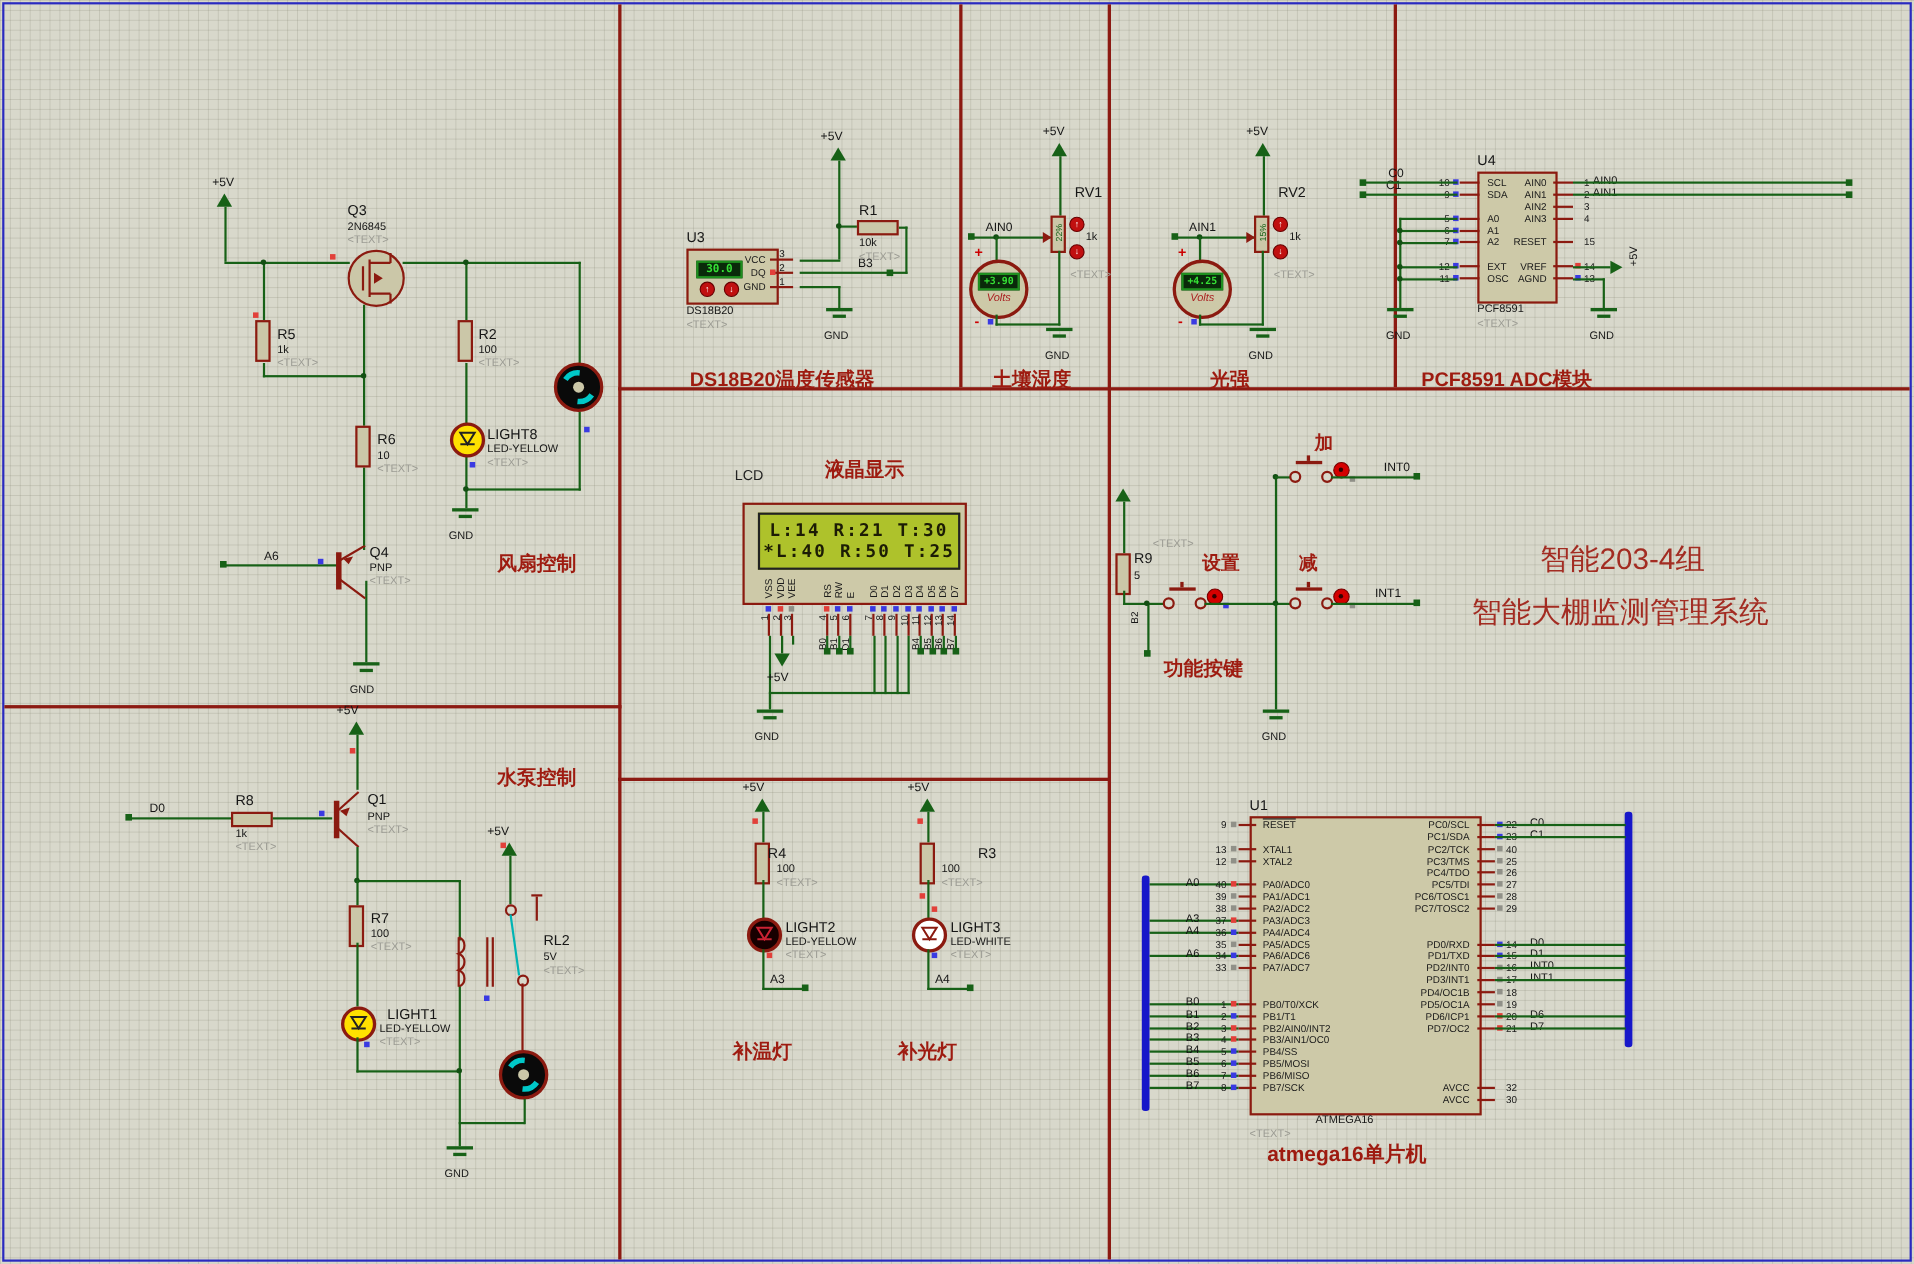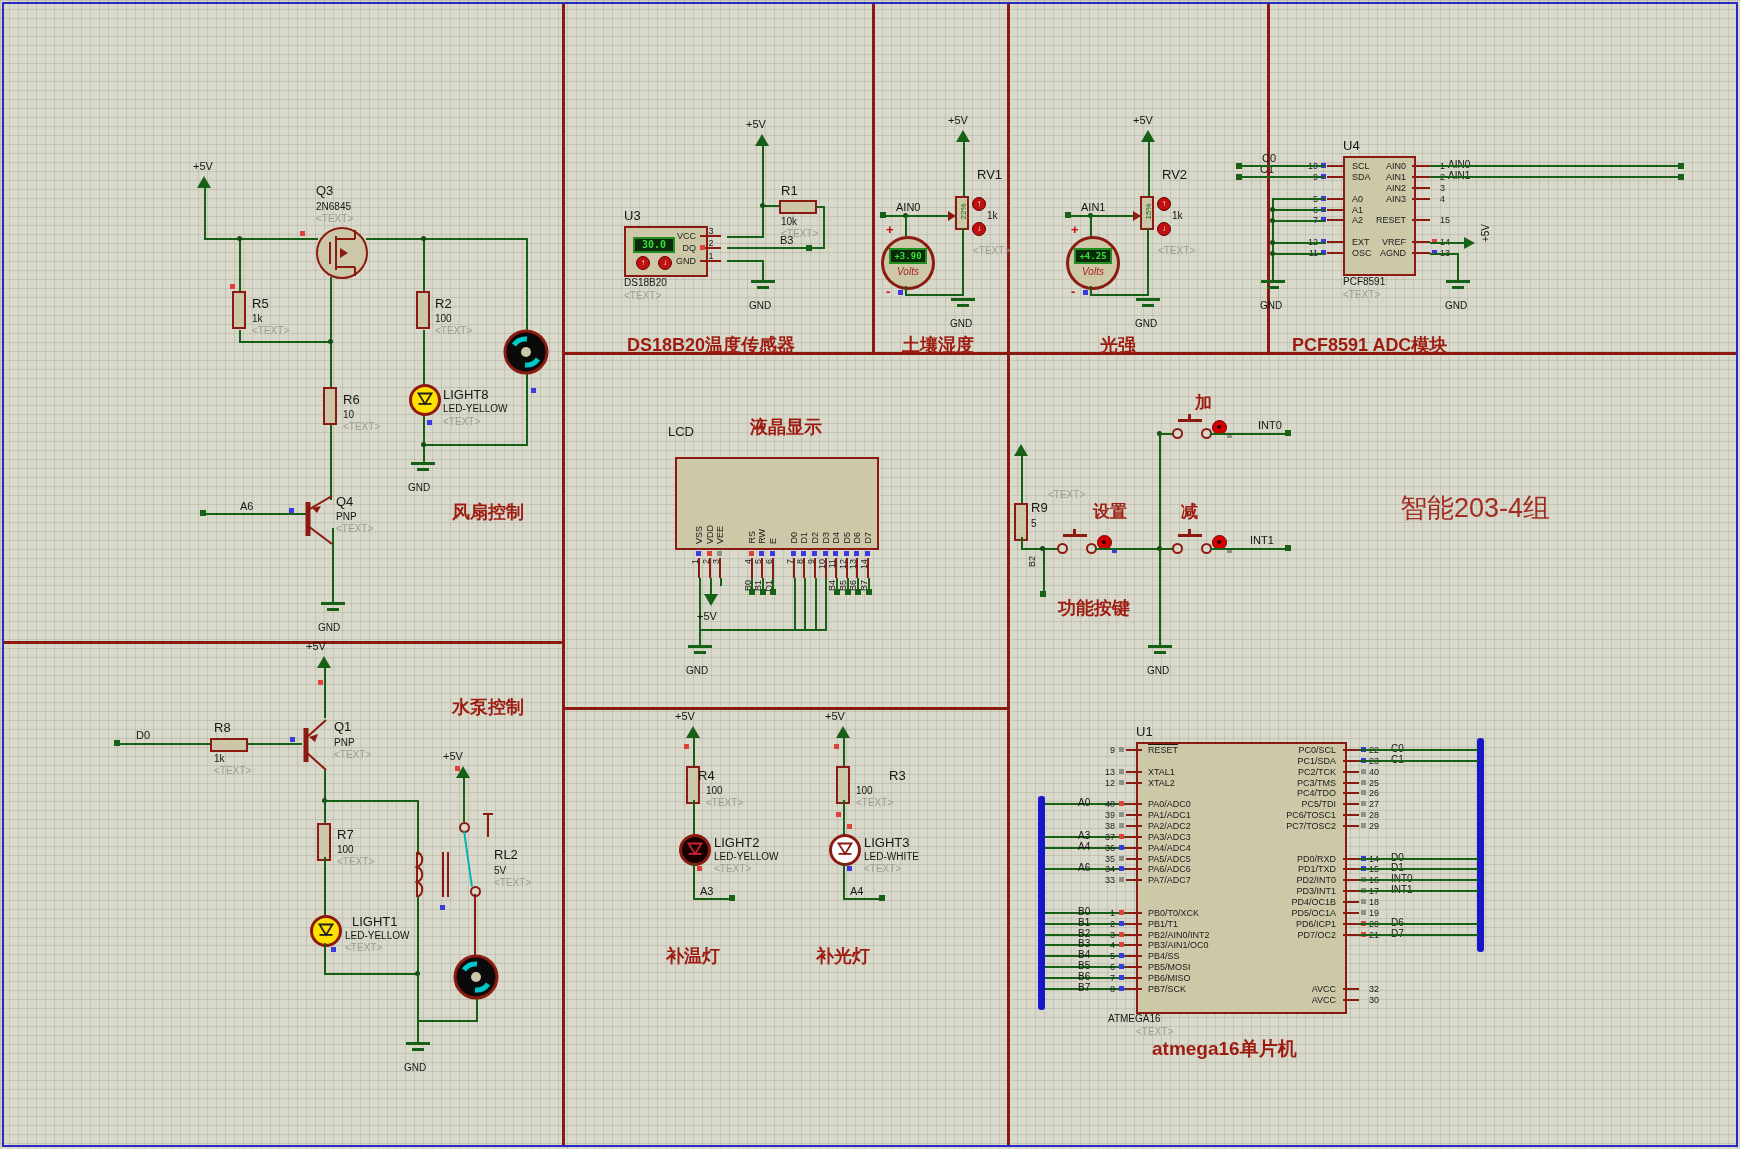--- a/index.html
+++ b/index.html
@@ -462,20 +462,24 @@
   <div class="gnd" style="left:1446px;top:280px">
       <i></i>
       <i></i>
     </div>
   <span class="lbl val" style="left:1445px;top:300px">GND</span>
   <span class="sect" style="left:1292px;top:333px">PCF8591 ADC模块</span>
 
   <span class="lbl ref" style="left:668px;top:425px;color:#222">LCD</span>
   <span class="sect" style="left:750px;top:415px">液晶显示</span>
   <div class="chip" style="left:675px;top:457px;width:200px;height:89px"></div>
+  <div class="lcd-screen" style="left:689px;top:466px;width:180px;height:48px">
+    <div style="margin-top:4px">L:14 R:21 T:30</div>
+    <div>*L:40 R:50 T:25</div>
+  </div>
   <div class="lcdnames" style="left:694px;top:500px">
 
   <div class="lcol hasq">
         <span class="pname vtext">VSS</span>
       </div>
       <div class="lcol hasq">
         <span class="pname vtext">VDD</span>
       </div>
       <div class="lcol hasq">
         <span class="pname vtext">VEE</span>
@@ -693,20 +697,21 @@
   <span class="lbl" style="left:1258px;top:419px">INT0</span>
   <i class="w v" style="left:1159px;top:548px;height:97px"></i>
   <div class="gnd" style="left:1148px;top:645px">
       <i></i>
       <i></i>
     </div>
   <span class="lbl val" style="left:1147px;top:665px">GND</span>
   <span class="sect" style="left:1058px;top:596px">功能按键</span>
 
   <span class="maint" style="left:1400px;top:490px">智能203-4组</span>
+  <span class="maint" style="left:1338px;top:538px">智能大棚监测管理系统</span>
 
   <i class="term" style="left:114px;top:740px"></i>
   <i class="w h" style="left:117px;top:743px;width:93px"></i>
   <span class="lbl" style="left:136px;top:729px">D0</span>
   <div class="res-h" style="left:210px;top:738px"></div>
   <span class="lbl ref" style="left:214px;top:721px">R8</span>
   <span class="lbl val" style="left:214px;top:753px">1k</span>
   <span class="lbl gray" style="left:214px;top:765px">&lt;TEXT&gt;</span>
   <i class="w h" style="left:248px;top:743px;width:54px"></i>
   <div style="position:absolute;left:294px;top:718px">
@@ -837,21 +842,21 @@
   <span class="lbl" style="left:850px;top:885px">A4</span>
   <i class="term" style="left:879px;top:895px"></i>
   <i class="dsq sqr" style="left:834px;top:744px"></i>
   <i class="dsq sqr" style="left:836px;top:812px"></i>
   <i class="dsq sqr" style="left:847px;top:824px"></i>
   <i class="dsq sqb" style="left:847px;top:866px"></i>
   <span class="sect" style="left:816px;top:944px">补光灯</span>
 
   <div class="chip" style="left:1136px;top:742px;width:207px;height:268px"></div>
   <span class="lbl ref" style="left:1136px;top:725px">U1</span>
-  <span class="lbl val" style="left:1108px;top:1013px">ATMEGA16</span>
+  <span class="lbl val" style="left:1196px;top:1013px">ATMEGA16</span>
   <span class="lbl gray" style="left:1136px;top:1026px">&lt;TEXT&gt;</span>
   <div class="bus" style="left:1038px;top:796px;height:214px"></div>
   <div class="bus" style="left:1477px;top:738px;height:214px"></div>
   <div class="rows lrows" style="left:1041px;top:744px;width:240px">
 
   <div class="prow bar hasq">
         <span class="pnet"></span>
         <span class="pnum">9</span>
         <i class="psq psqg"></i>
         <i class="stub"></i>

